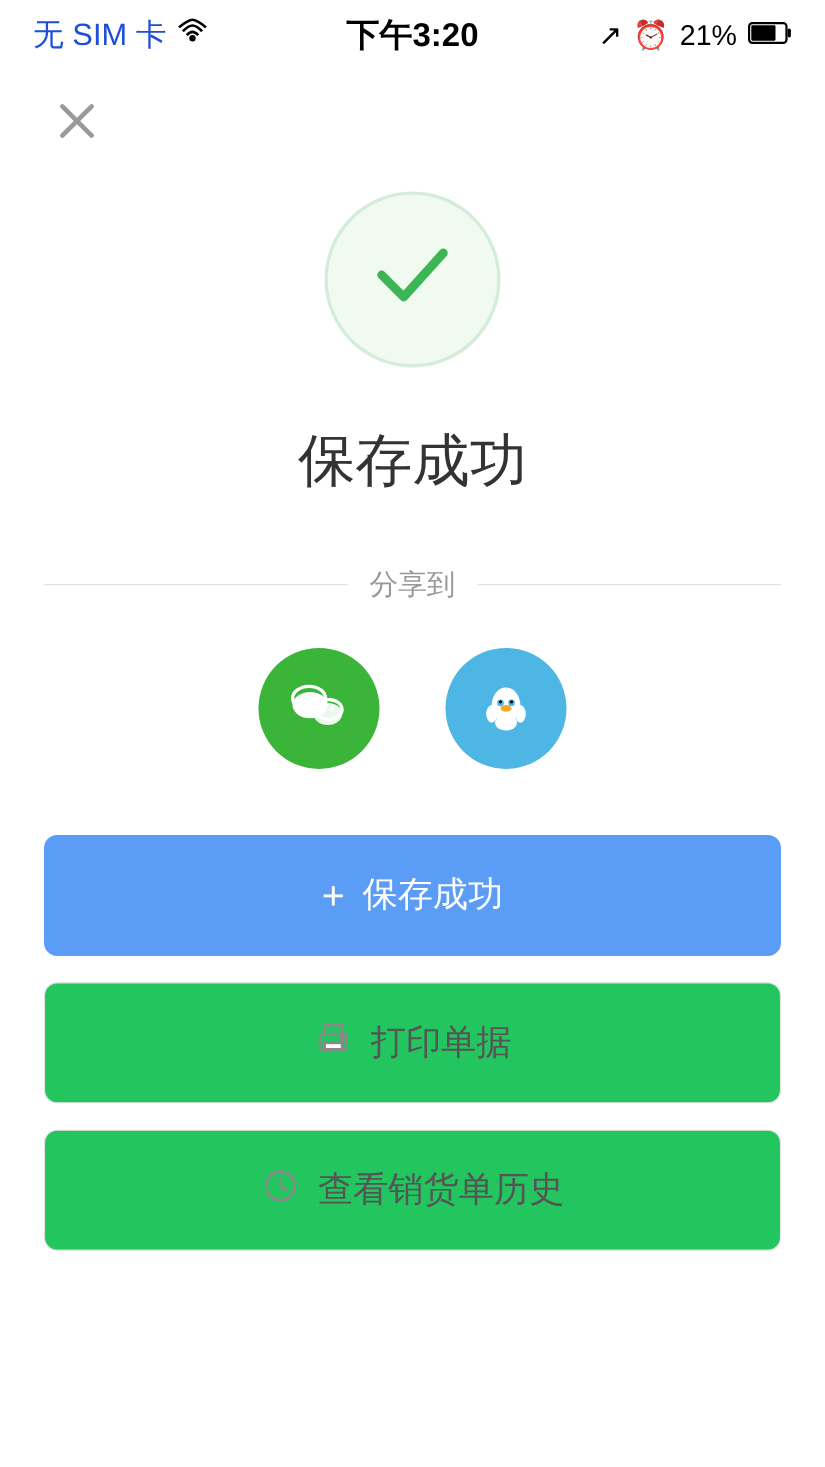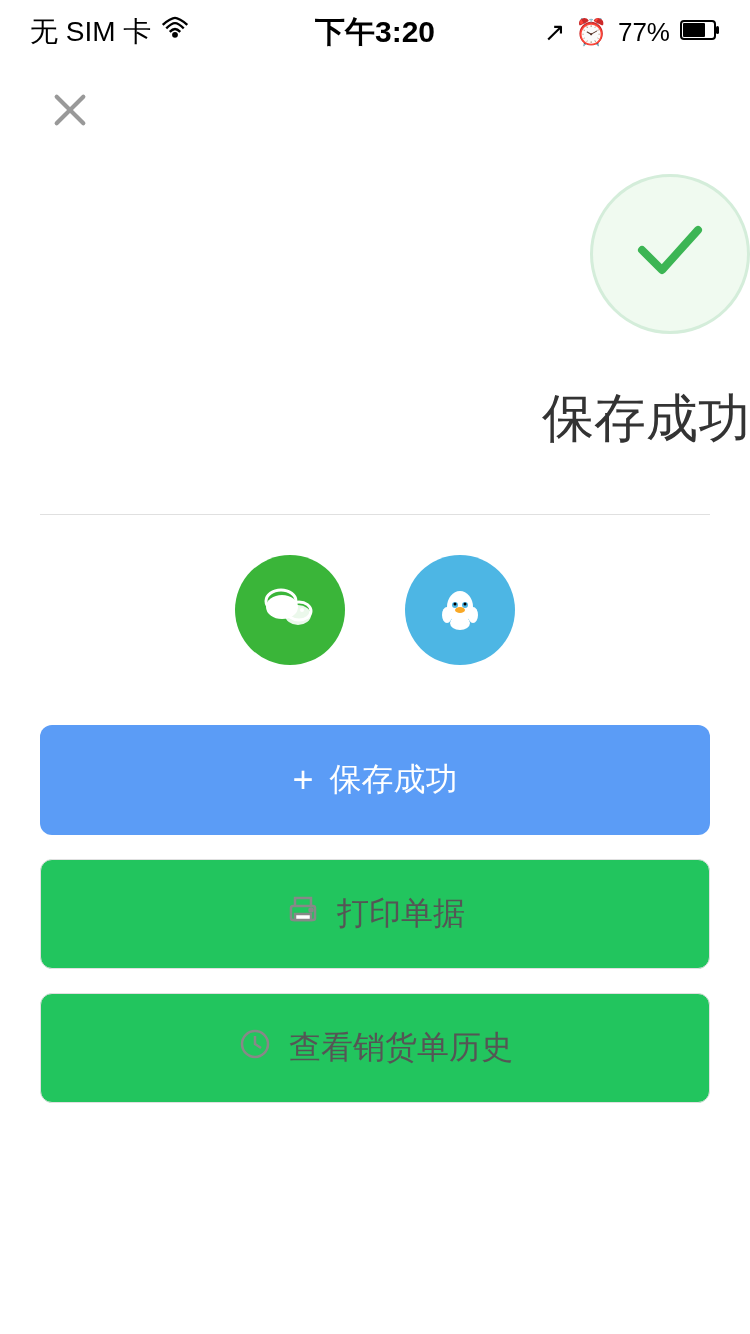--- a/index.html
+++ b/index.html
@@ -28,21 +28,21 @@
       padding: 0 30px;
       background: #fff;
     }
 
     .status-left {
       display: flex;
       align-items: center;
       gap: 10px;
       font-size: 28px;
       font-weight: 500;
-      color: #000000;
+      color: #1d4ed8;
     }
 
     .status-center {
       font-size: 30px;
       font-weight: 600;
       color: #000;
       position: absolute;
       left: 50%;
       transform: translateX(-50%);
     }
@@ -70,21 +70,21 @@
 
     .close-btn svg {
       width: 40px;
       height: 40px;
     }
 
     
     .main-content {
       display: flex;
       flex-direction: column;
-      align-items: flex-end;
+      align-items: center;
       padding-top: 110px;
     }
 
     
     .success-circle {
       width: 160px;
       height: 160px;
       border-radius: 50%;
       background: #f0faf0;
       border: 3px solid #d4edda;
@@ -205,21 +205,21 @@
         <path d="M4.5 11.5C7.2 8.8 9.8 7 12 7s4.8 1.8 7.5 4.5"></path>
         <path d="M7.5 14.5C9 13 10.5 12 12 12s3 1 4.5 2.5"></path>
         <circle cx="12" cy="17" r="1.5" fill="#000"></circle>
       </svg>
     </span>
   </div>
   <div class="status-center">下午3:20</div>
   <div class="status-right">
     <span>↗</span>
     <span>⏰</span>
-    <span>77%</span>
+    <span>21%</span>
     <span>
       <svg width="40" height="22" viewBox="0 0 40 22">
         <rect x="1" y="2" width="34" height="18" rx="3" ry="3" fill="none" stroke="#000" stroke-width="2"></rect>
         <rect x="3" y="4" width="22" height="14" rx="1" fill="#000"></rect>
         <rect x="36" y="7" width="3" height="8" rx="1.5" fill="#000"></rect>
       </svg>
     </span>
   </div>
 </div>
 
@@ -238,20 +238,21 @@
         <polyline points="12,42 32,62 68,22" fill="none" stroke="#3cb554" stroke-width="8" stroke-linecap="round" stroke-linejoin="round"></polyline>
       </svg>
     </span>
   </div>
 
   <div class="success-title">保存成功</div>
 
   <div class="share-section">
     <div class="share-divider">
       <div class="divider-line"></div>
+      <span class="share-label">分享到</span>
       <div class="divider-line"></div>
     </div>
 
     <div class="share-icons">
 
       <button class="share-btn wechat-btn">
         <svg width="62" height="62" viewBox="0 0 62 62" fill="white">
 
           <ellipse cx="23" cy="28" rx="16" ry="12"></ellipse>
           <ellipse cx="39" cy="36" rx="13" ry="10" fill="white" opacity="0.9"></ellipse>

